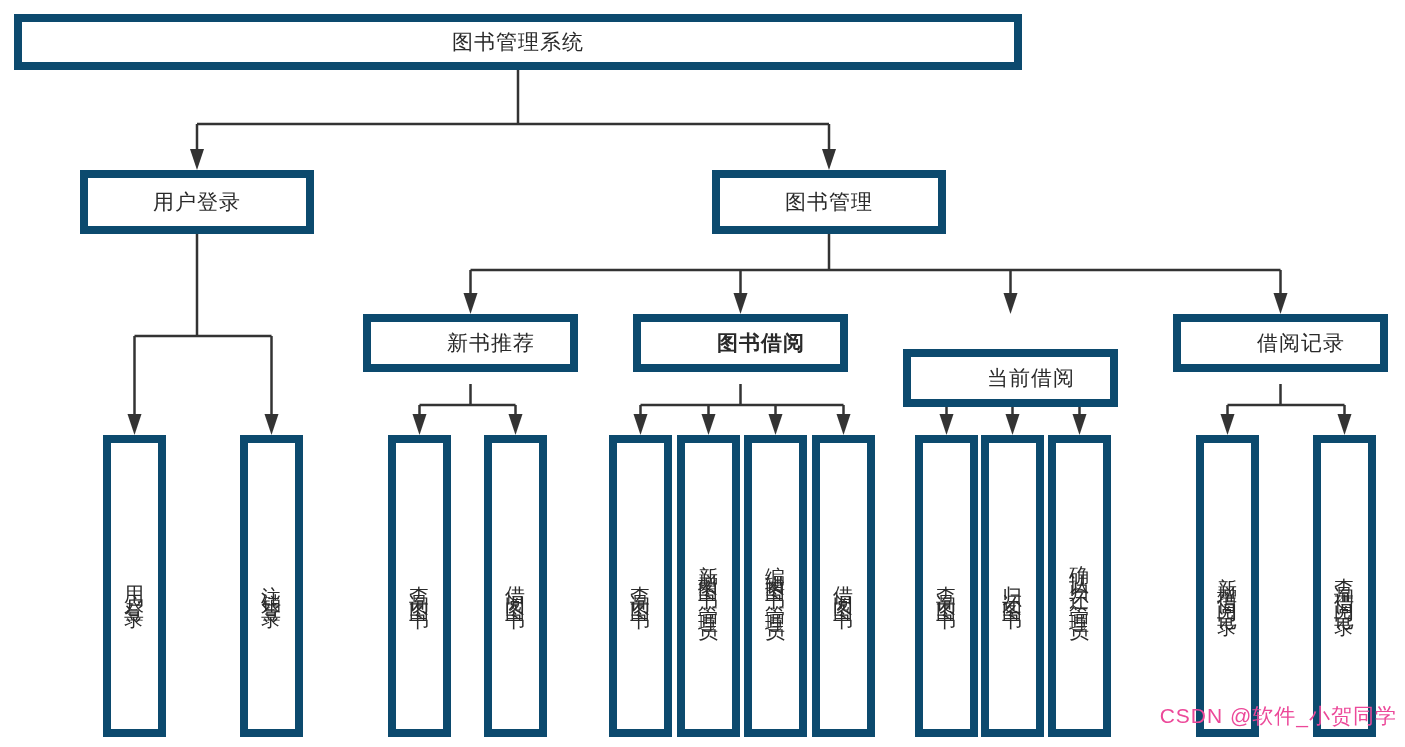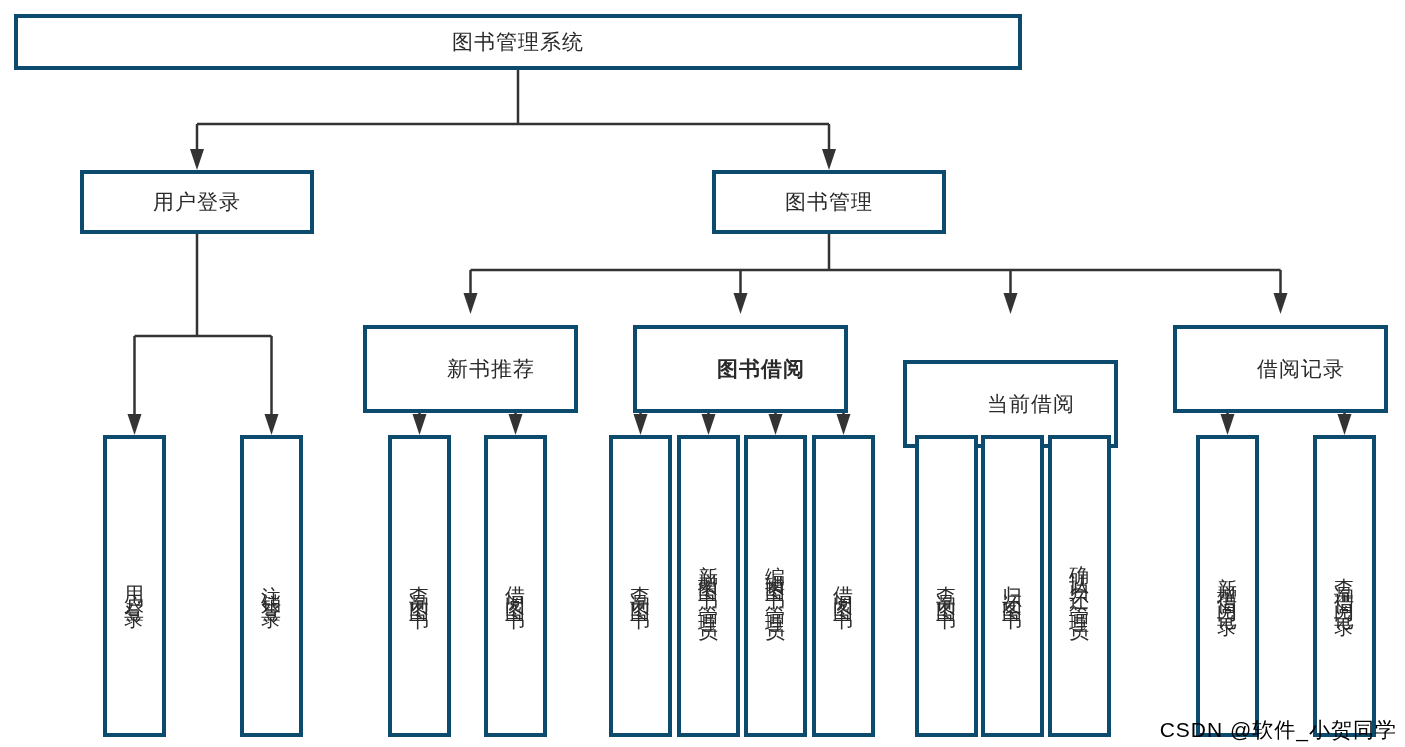--- a/index.html
+++ b/index.html
@@ -14,47 +14,47 @@
   #wires {
     position: absolute;
     left: 0; top: 0;
     width: 1405px; height: 747px;
     z-index: 1;
   }
   .node {
     position: absolute;
     box-sizing: border-box;
     background: #ffffff;
-    border: 4px solid #0c4a6e;
+    border: 8px solid #0c4a6e;
     display: flex;
     align-items: center;
     justify-content: center;
     color: #2a2a2a;
     z-index: 2;
   }
   .node.h { font-size: 21px; letter-spacing: 1px; }
   .root  { left: 14px;  top: 14px;  width: 1008px; height: 56px; }
   .lvl2  { top: 170px; height: 64px; width: 234px; }
-  .mid   { top: 325px; height: 88px; width: 215px; padding-left: 41px; }
+  .mid   { top: 314px; height: 58px; width: 215px; padding-left: 41px; }
   .leaf  { top: 435px; height: 302px; width: 63px; }
   .leaf span {
     writing-mode: vertical-rl;
     text-orientation: mixed;
     font-size: 20px;
     letter-spacing: 8px;
     line-height: 1;
     color: #2a2a2a;
     white-space: nowrap;
   }
   #watermark {
     position: absolute;
     right: 8px;
-    bottom: 3px;
+    bottom: 17px;
     font-size: 21px;
-    color: #000000;
+    color: #ec4899;
     z-index: 5;
     letter-spacing: 1px;
     white-space: nowrap;
   }
 </style>
 </head>
 <body>
 
 <div id="stage">
 

